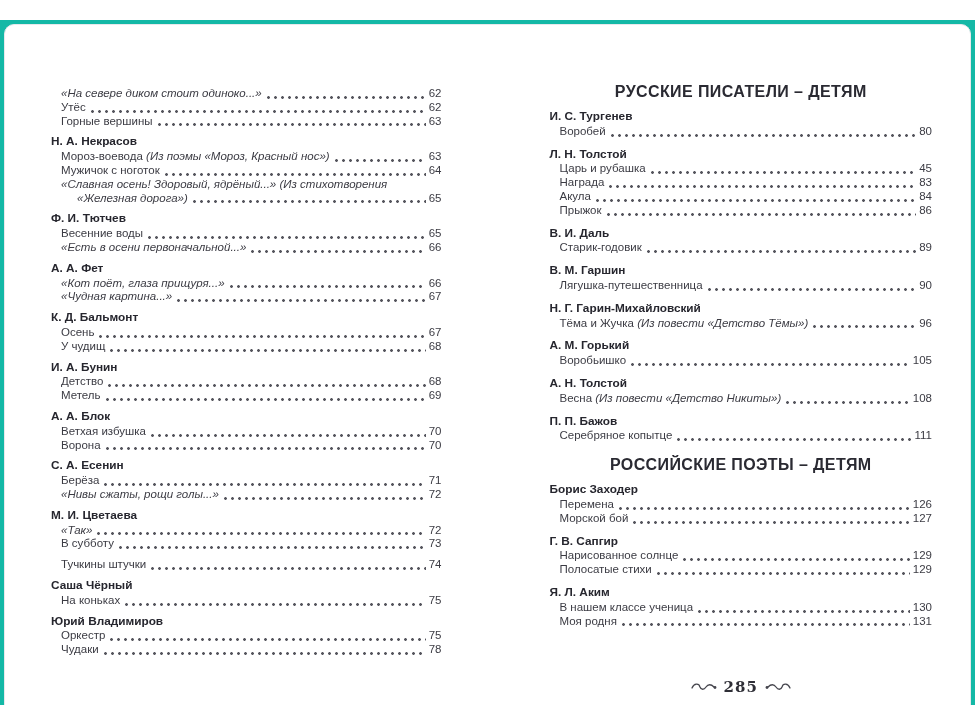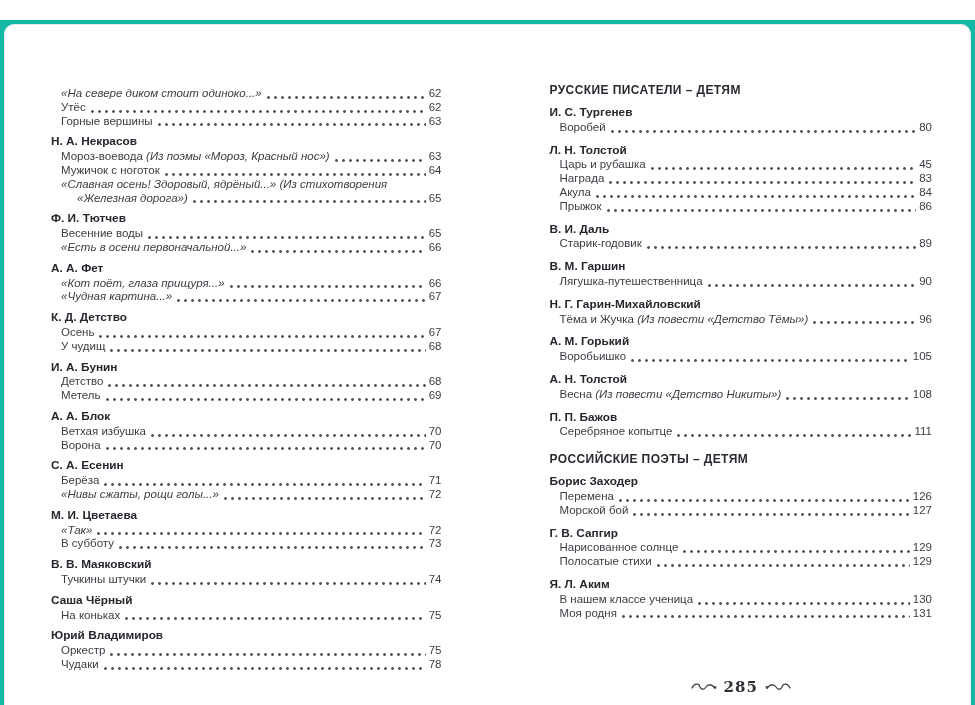--- a/index.html
+++ b/index.html
@@ -4,21 +4,21 @@
 <style>
   html,body{margin:0;padding:0;background:#ffffff;}
   .screen{position:relative;width:975px;height:705px;background:#14b8a6;overflow:hidden;
           font-family:"Liberation Sans","DejaVu Sans",sans-serif;color:#3b3b43;margin-top:20px;}
   .frame{position:absolute;inset:4px;border:1px solid #e8e8ec;border-radius:10px;background:#ffffff;}
   .spread{position:absolute;inset:5px;display:flex;}
   .page{position:relative;flex:1 1 50%;box-sizing:border-box;}
   .page-left{padding:62px 46px 70px 46px;}
   .page-right{padding:58px 38px 70px 62px;}
 
-  .heading{font-weight:bold;font-size:12px;letter-spacing:0.4px;
+  .heading{font-weight:bold;font-size:16px;letter-spacing:0.4px;text-align:center;
            color:#2a2a32;margin:0 0 9px 0;}
   .heading.not-first{margin-top:13px;}
 
   .group{margin-top:7px;}
   .page-right .group{margin-top:9px;}
   .group.first{margin-top:0;}
 
   .author{font-weight:bold;font-size:11.8px;color:#26262e;line-height:13.8px;margin-bottom:1px;}
 
   .row{display:flex;align-items:baseline;font-size:11.5px;line-height:13.8px;}
@@ -109,21 +109,21 @@
               <span class="leader"></span>
               <span class="pnum">66</span>
             </div>
             <div class="row entry">
               <span class="title it">«Чудная картина...»</span>
               <span class="leader"></span>
               <span class="pnum">67</span>
             </div>
           </div>
           <div class="group">
-            <div class="author">К. Д. Детство</div>
+            <div class="author">К. Д. Бальмонт</div>
             <div class="row entry">
               <span class="title">Осень</span>
               <span class="leader"></span>
               <span class="pnum">67</span>
             </div>
             <div class="row entry">
               <span class="title">У чудищ</span>
               <span class="leader"></span>
               <span class="pnum">68</span>
             </div>
@@ -174,21 +174,20 @@
               <span class="leader"></span>
               <span class="pnum">72</span>
             </div>
             <div class="row entry">
               <span class="title">В субботу</span>
               <span class="leader"></span>
               <span class="pnum">73</span>
             </div>
           </div>
           <div class="group">
-            <div class="author">В. В. Маяковский</div>
             <div class="row entry">
               <span class="title">Тучкины штучки</span>
               <span class="leader"></span>
               <span class="pnum">74</span>
             </div>
           </div>
           <div class="group">
             <div class="author">Саша Чёрный</div>
             <div class="row entry">
               <span class="title">На коньках</span>

